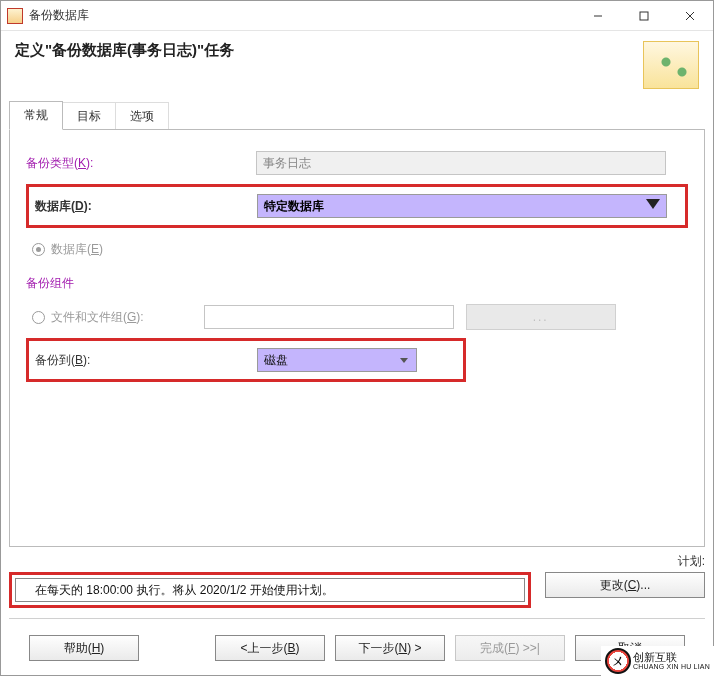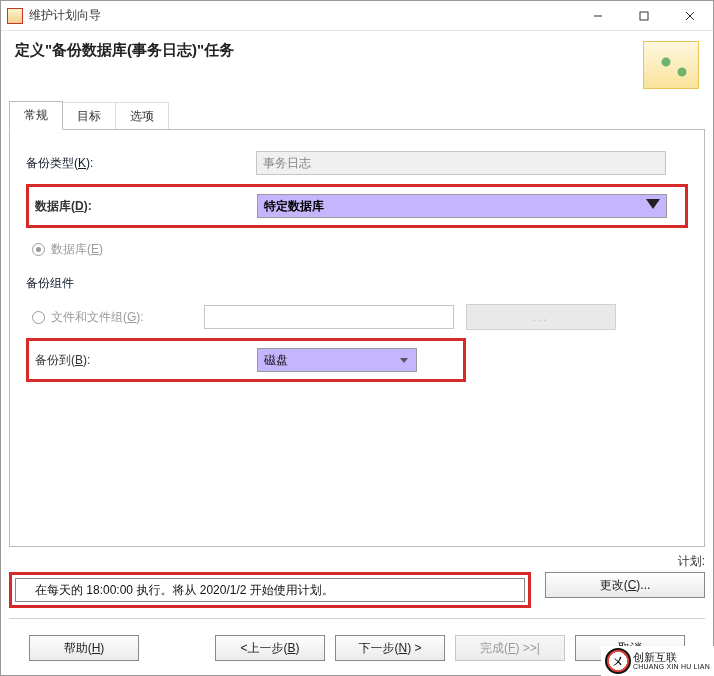--- a/index.html
+++ b/index.html
@@ -30,21 +30,21 @@
       radial-gradient(circle at 30px 20px,#6db36d 4px,transparent 5px);
   }
   .body-area { flex:1; padding: 0 8px; display:flex; flex-direction:column; }
   .tabs-row { display:flex; align-items:flex-end; margin-top:6px; }
   .tab { padding:5px 14px; border:1px solid #bbb; border-bottom:none; background:#fff; margin-right:-1px; color:#333; }
   .tab.inactive { border-top-color:#ddd; border-left-color:#ddd; border-right-color:#ddd; color:#333; background:#fff; }
   .tab.active { background:#fff; border-bottom:1px solid #fff; position:relative; z-index:2; }
   .tab-content { border:1px solid #bbb; flex:1; padding: 12px 16px 8px; margin-top:-1px; position:relative; }
   .form-row { display:flex; align-items:center; margin:8px 0; min-height:26px; }
   .lbl { width: 230px; color:#333; }
-  .lbl.dis { color:#0f172a; }
+  .lbl.dis { color:#a21caf; }
   .sel, .inp, .cmb { height:24px; border:1px solid #9a9a9a; background:#c4b5fd; padding:0 6px; display:flex; align-items:center; }
   .sel.dis { background:#f0f0f0; color:#858585; border-color:#c5c5c5; }
   .wide-sel { flex:1; max-width:410px; position:relative; }
   .wide-sel .caret { position:absolute; right:6px; top:4px; border-left:7px solid transparent; border-right:7px solid transparent; border-top:10px solid #222; }
   .cmb { width:160px; position:relative; padding-right:22px; }
   .cmb .cv { color:#111;font-family:Liberation Serif, serif; }
   .cmb .caret2 { position:absolute; right:4px; top:3px; width:16px; height:16px; display:flex; align-items:center; justify-content:center; }
   .cmb .caret2::after{ content:""; border-left:4px solid transparent; border-right:4px solid transparent; border-top:5px solid #555; }
   .radio { display:inline-flex; align-items:center; gap:6px; color:#9a9a9a; }
   .radio-c { width:13px; height:13px; border-radius:50%; border:1px solid #9a9a9a; display:inline-block; position:relative; }
@@ -69,21 +69,21 @@
   .watermark { position:absolute; right:0; bottom:0; display:flex; align-items:center; gap:2px; padding:2px 4px; background:#fff; }
   .wm-circ { width:26px; height:26px; border:2px solid #111; border-radius:50%; display:flex; align-items:center; justify-content:center; font-weight:bold; background:radial-gradient(circle at 50% 50%, #fff 58%, #e9463e 59%); }
   .wm-txt { font-size:11px; color:#111; line-height:1.1; }
 </style>
 </head>
 <body>
 <div class="window">
 
   <div class="titlebar">
     <span class="app-icon"></span>
-    <span class="title">维护计划向导</span>
+    <span class="title">备份数据库</span>
     <span class="spacer"></span>
     <div class="win-controls">
       <div class="wc">
           <svg width="10" height="10">
             <line x1="1" y1="5" x2="9" y2="5" stroke="#333" stroke-width="1"></line>
           </svg>
         </div>
       <div class="wc">
           <svg width="10" height="10">
             <rect x="1" y="1" width="8" height="8" fill="none" stroke="#333" stroke-width="1"></rect>

